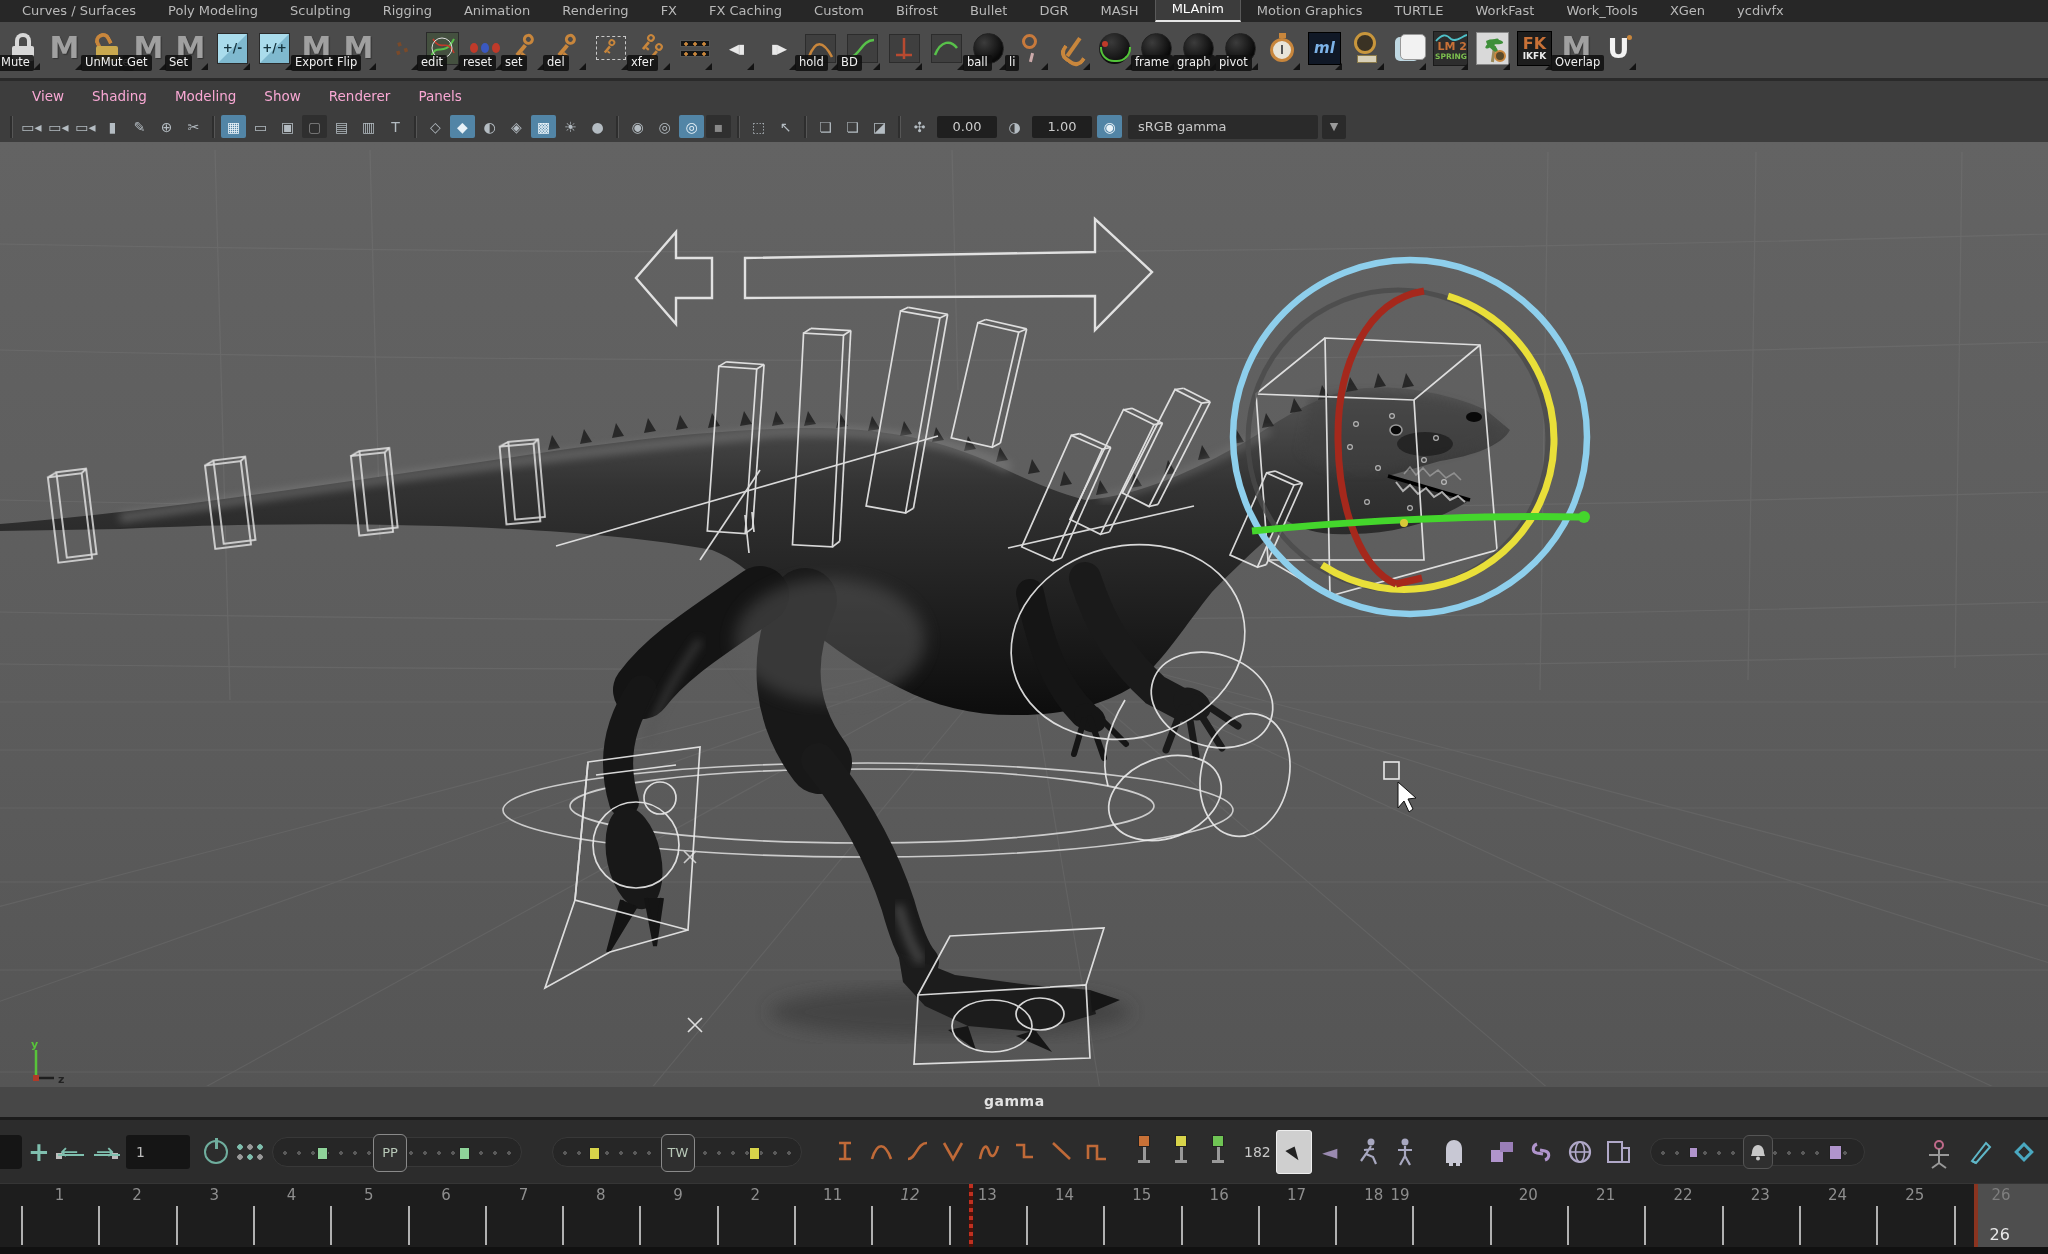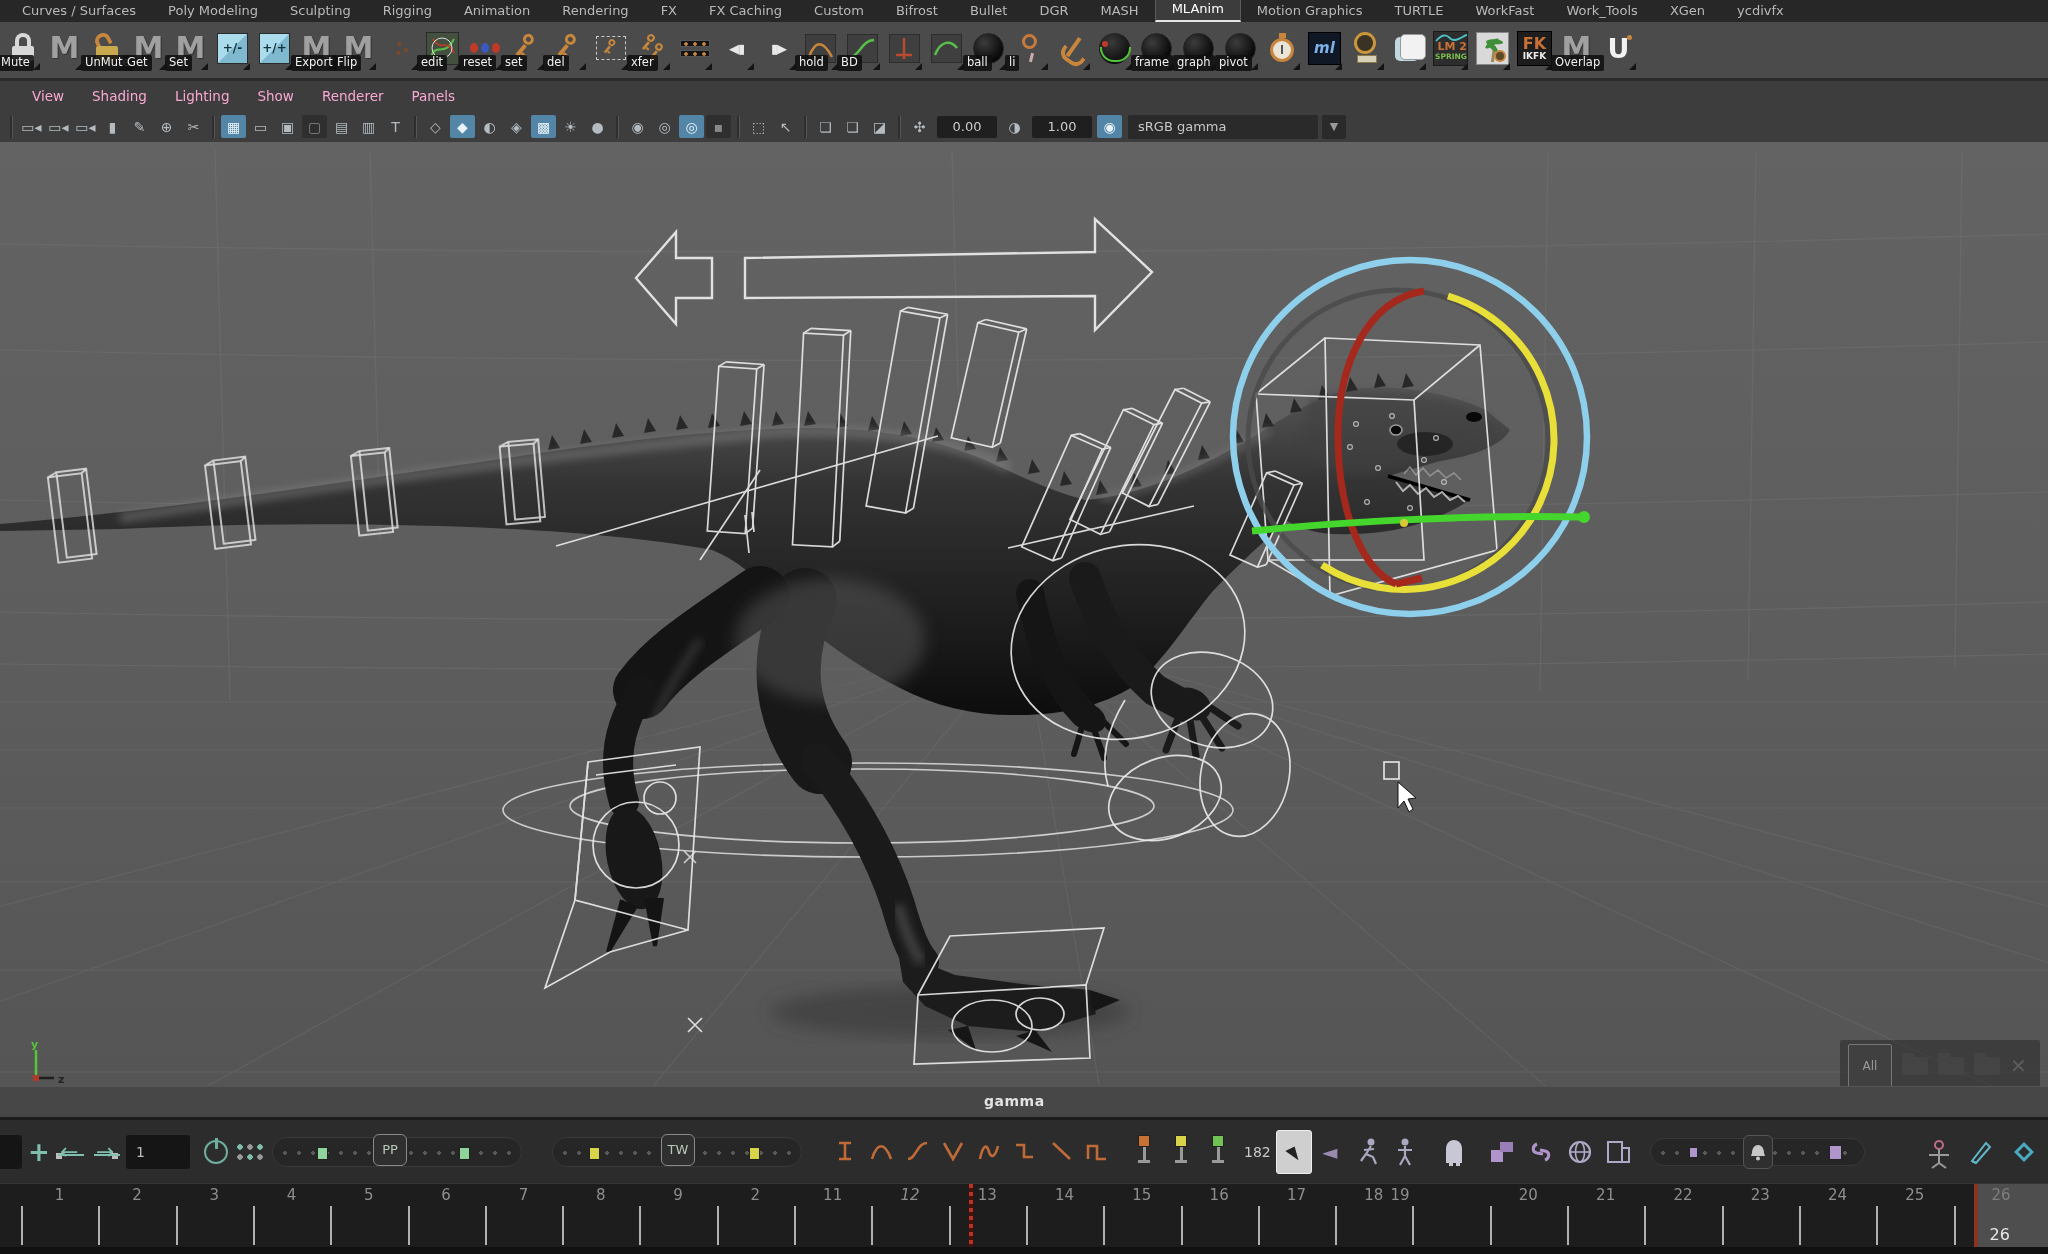--- a/index.html
+++ b/index.html
@@ -104,21 +104,21 @@
   .keyarrow.l .sq { left:-4px; }
   .keyarrow.r .sq { right:-4px; }
   .framefld { width:64px; height:34px; background:#151515; border-radius:3px; color:#bbb; font-size:14px; display:flex; align-items:center; padding-left:10px; }
   .icon-power { position:relative; width:24px; height:24px; border:2.5px solid #6fae9e; border-radius:50%; }
   .icon-power::before { content:""; position:absolute; left:8.5px; top:-6px; width:3px; height:12px; background:#2c2c2c; }
   .icon-power::after { content:""; position:absolute; left:8.5px; top:-4px; width:3px; height:11px; background:#6fae9e; }
   .icon-dots { width:30px; height:18px; background-image:radial-gradient(circle at 4px 4px,#7fbfae 2.5px,transparent 3px),radial-gradient(circle at 14px 4px,#9a9a9a 2.5px,transparent 3px),radial-gradient(circle at 24px 4px,#7fbfae 2.5px,transparent 3px),radial-gradient(circle at 4px 14px,#9a9a9a 2.5px,transparent 3px),radial-gradient(circle at 14px 14px,#7fbfae 2.5px,transparent 3px),radial-gradient(circle at 24px 14px,#9a9a9a 2.5px,transparent 3px); }
   .slider { position:relative; height:30px; border-radius:15px; background:#262626; border:1px solid #383838; }
   .slider .dots { position:absolute; left:10px; right:10px; top:13px; height:4px; background-image:repeating-radial-gradient(circle at 2px 2px,#5a5a5a 0 1.6px,transparent 2px 100%); background-size:14px 4px; }
   .slider .mk { position:absolute; top:9px; width:11px; height:13px; border:1px solid #222; }
-  .slider .btn { position:absolute; top:-4px; width:34px; height:32px; background:#2f2f2f; border:1.5px solid #8a8a8a; border-radius:6px; color:#b8c8b8; font-size:13px; display:flex; align-items:center; justify-content:center; }
+  .slider .btn { position:absolute; top:-4px; width:34px; height:38px; background:#2f2f2f; border:1.5px solid #8a8a8a; border-radius:6px; color:#b8c8b8; font-size:13px; display:flex; align-items:center; justify-content:center; }
   .oglyph { width:32px; height:40px; display:flex; align-items:center; justify-content:center; }
   .candle { position:relative; width:22px; height:34px; }
   .candle .stem { position:absolute; left:10px; top:10px; width:2.5px; height:18px; background:#999; }
   .candle .stem::after { content:""; position:absolute; left:-5px; bottom:0; width:12px; height:2.5px; background:#999; }
   .candle .head { position:absolute; left:5px; top:0px; width:12px; height:12px; border:1px solid #222; }
   .fpslabel { color:#c8c8c8; font-size:14px; }
   .cursorbox { width:36px; height:44px; background:#cfcfcf; border:1px solid #eee; border-radius:3px; display:flex; align-items:center; justify-content:center; }
   .cursorbox .arr { width:0; height:0; border-left:9px solid #222; border-top:5px solid transparent; border-bottom:11px solid transparent; transform:rotate(-55deg); }
   .pico { display:flex; align-items:center; justify-content:center; }
   .timeline { position:absolute; left:0; top:1183px; width:2048px; height:64px; background:#1d1d1d; border-top:1px solid #353535; }
@@ -374,21 +374,21 @@
         <div class="chip">Overlap</div>
       </div>
       <div class="si tri">
         <div class="uicon">U</div>
       </div>
     </div>
   <div class="panelhead">
     <div class="pmenu" id="pmenu">
         <div class="mi">View</div>
         <div class="mi">Shading</div>
-        <div class="mi">Lighting</div>
+        <div class="mi">Modeling</div>
         <div class="mi">Show</div>
         <div class="mi">Renderer</div>
         <div class="mi">Panels</div>
       </div>
     <div class="vtb" id="vtb">
         <div class="sep"></div>
         <div class="ic">▭◂</div>
         <div class="ic">▭◂</div>
         <div class="ic">▭◂</div>
         <div class="ic">▮</div>
@@ -672,27 +672,20 @@
       </svg>
     <div class="gizmo">
       <svg width="60" height="50">
         <line x1="12" y1="40" x2="12" y2="12" stroke="#58c43a" stroke-width="2.5"></line>
         <line x1="12" y1="40" x2="30" y2="40" stroke="#1e1e1e" stroke-width="2.5"></line>
         <rect x="9" y="37" width="6" height="6" fill="#b03a28"></rect>
         <text x="7" y="10" fill="#58c43a" font-size="11" font-weight="bold">y</text>
         <text x="34" y="45" fill="#222" font-size="11" font-weight="bold">z</text>
       </svg>
     </div>
-    <div class="hud">
-      <div class="allbtn">All</div>
-      <div class="fico"></div>
-      <div class="fico"></div>
-      <div class="fico"></div>
-      <div class="x">✕</div>
-    </div>
   </div>
   <div class="perspbar">
     <div class="persplabel">gamma</div>
   </div>
   <div class="controls" id="controls">
       <div class="itm" style="left: 0px;">
         <div style="width:22px;height:34px;background:#151515;border-radius:0 4px 4px 0"></div>
       </div>
       <div class="itm" style="left: 28px;">
         <div class="icon-plus">+</div>

